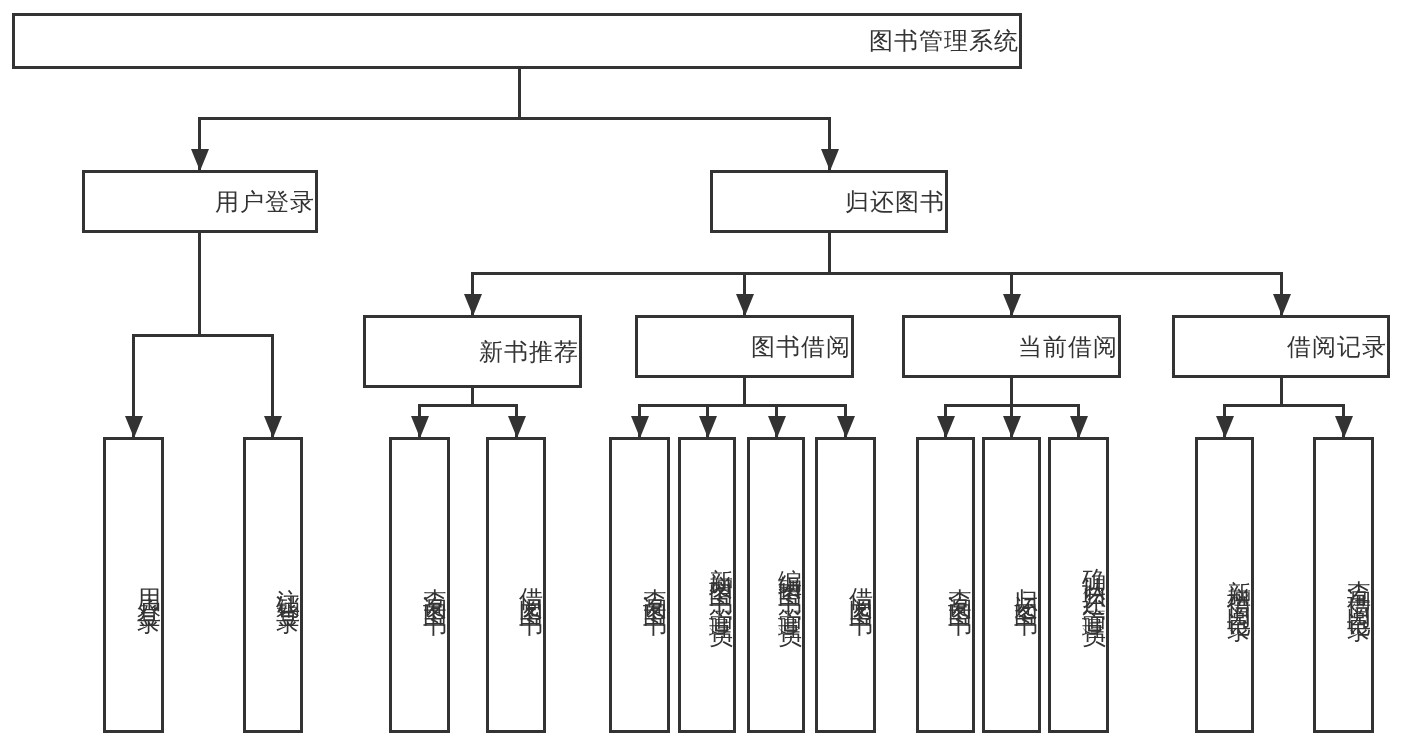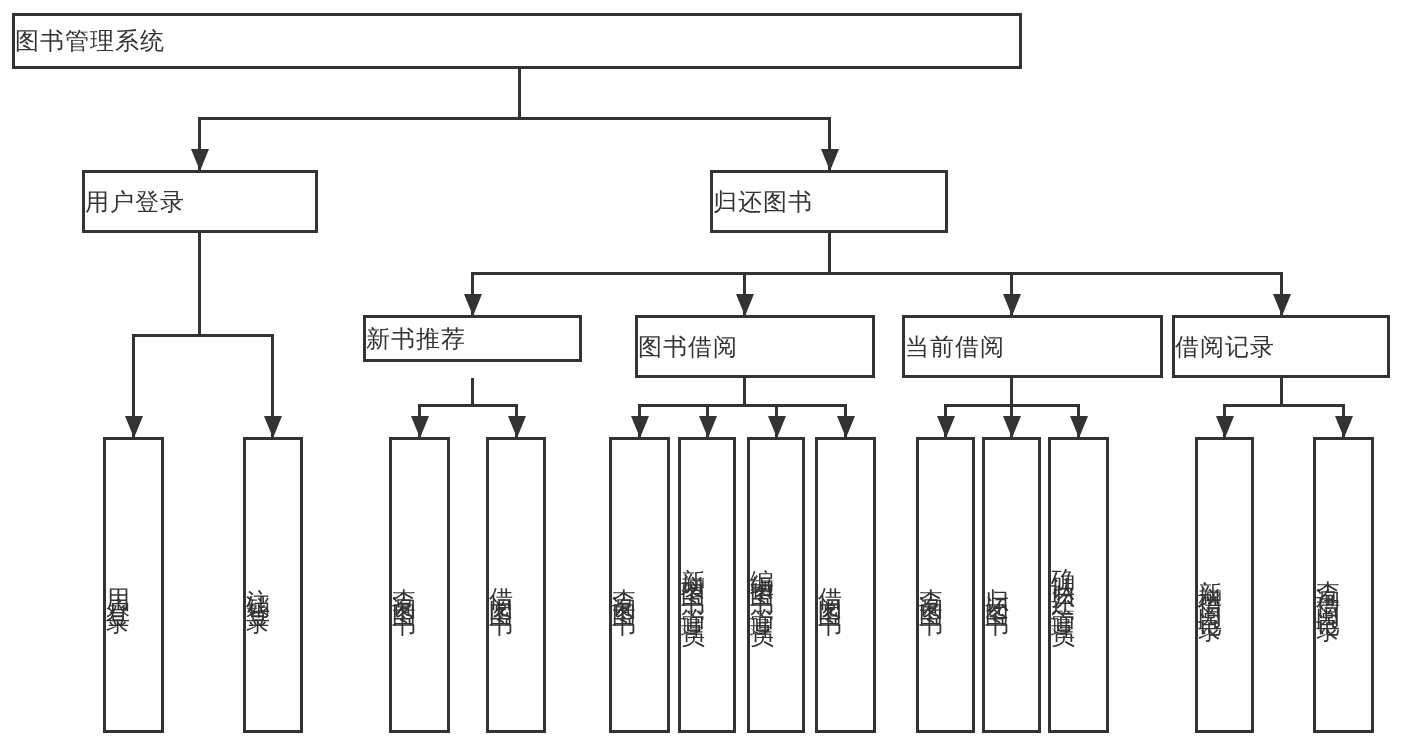--- a/index.html
+++ b/index.html
@@ -4,21 +4,21 @@
 <style>
   html,body { margin:0; padding:0; background:#ffffff; }
   .canvas {
     position:relative; width:1405px; height:747px; background:#ffffff;
     font-family:"Liberation Sans","DejaVu Sans",sans-serif; color:#333;
     overflow:hidden;
   }
   .box {
     position:absolute; box-sizing:border-box;
     border:3px solid #333333; background:#ffffff;
-    display:flex; align-items:center; justify-content:flex-start;
+    display:flex; align-items:center; justify-content:flex-end;
     font-size:24px; letter-spacing:1px; color:#333333;
     z-index:2;
   }
   .vbox span {
     writing-mode:vertical-rl; text-orientation:mixed;
     letter-spacing:8px; line-height:1;
   }
   .hline { position:absolute; height:3px; background:#333333; z-index:1; }
   .vline { position:absolute; width:3px; background:#333333; z-index:1; }
   .arrow { position:absolute; width:3px; background:#333333; z-index:1; }
@@ -83,27 +83,27 @@
     <span>图书管理系统</span>
   </div>
 
   <div class="box" style="left:82px;top:170px;width:236px;height:63px;">
     <span>用户登录</span>
   </div>
   <div class="box" style="left:710px;top:170px;width:238px;height:63px;">
     <span>归还图书</span>
   </div>
 
-  <div class="box" style="left:363px;top:315px;width:219px;height:47px;">
+  <div class="box" style="left:363px;top:315px;width:219px;height:73px;">
     <span>新书推荐</span>
   </div>
-  <div class="box" style="left:635px;top:315px;width:240px;height:63px;">
+  <div class="box" style="left:635px;top:315px;width:219px;height:63px;">
     <span>图书借阅</span>
   </div>
-  <div class="box" style="left:902px;top:315px;width:261px;height:63px;">
+  <div class="box" style="left:902px;top:315px;width:219px;height:63px;">
     <span>当前借阅</span>
   </div>
   <div class="box" style="left:1172px;top:315px;width:218px;height:63px;">
     <span>借阅记录</span>
   </div>
 
   <div class="box vbox" style="left:103px;top:437px;width:61px;height:296px;">
     <span>用户登录</span>
   </div>
   <div class="box vbox" style="left:243px;top:437px;width:60px;height:296px;">

